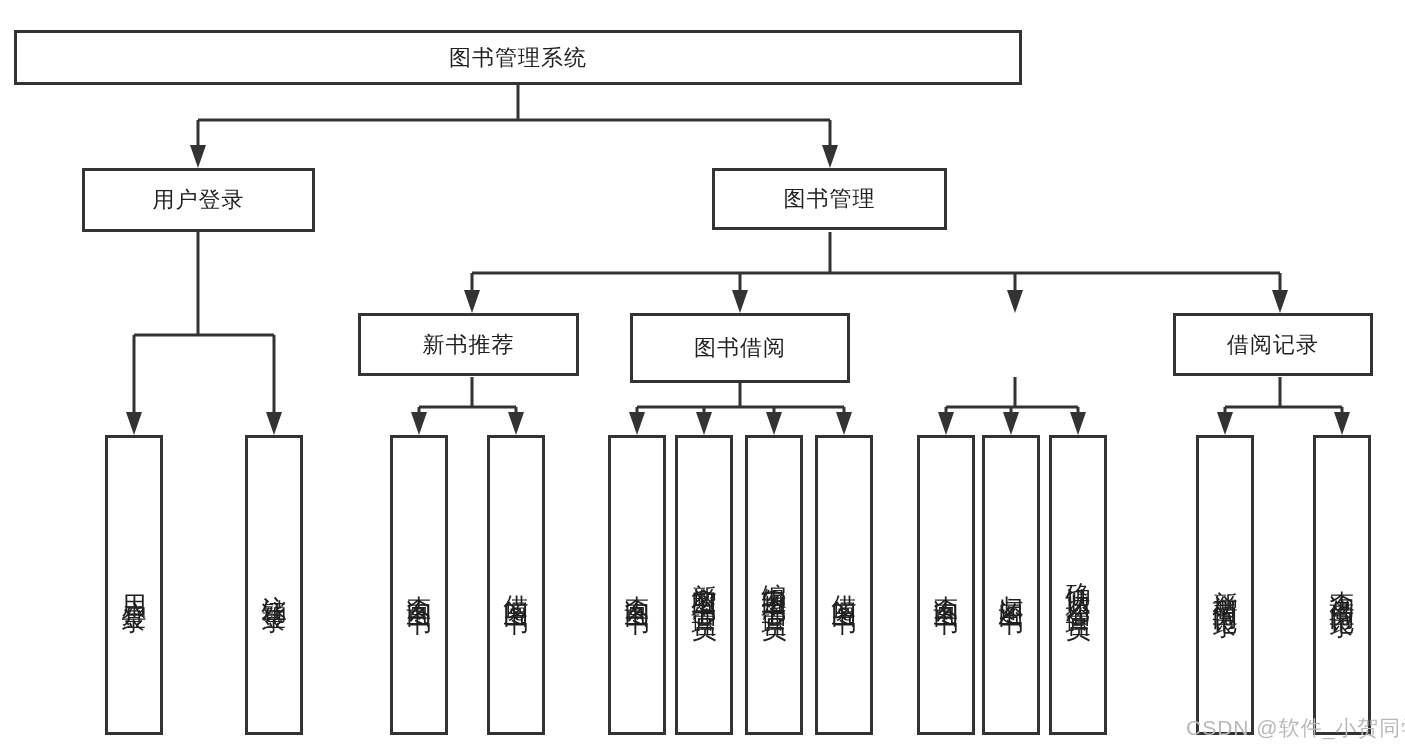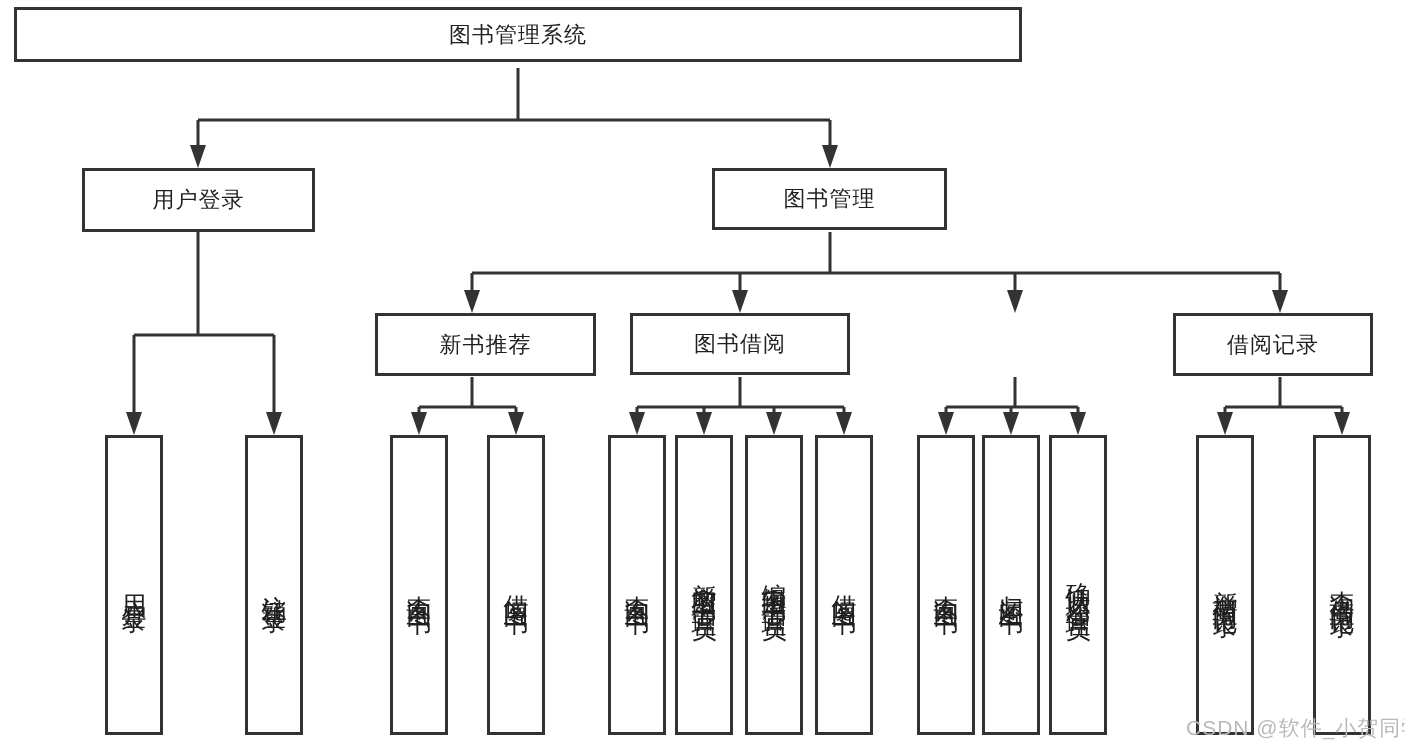--- a/index.html
+++ b/index.html
@@ -13,27 +13,27 @@
     position:absolute;box-sizing:border-box;border:3px solid #333333;background:#ffffff;
     display:flex;align-items:center;justify-content:center;
     font-size:22px;letter-spacing:1px;white-space:nowrap;
   }
   .node.vert{
     writing-mode:vertical-rl;text-orientation:mixed;
     font-size:25px;letter-spacing:5px;line-height:1;
     justify-content:center;align-items:center;
   }
   
-  .n-root{left:14px;top:7px;width:1008px;height:55px;}
+  .n-root{left:14px;top:30px;width:1008px;height:55px;}
   
   .n-user-login{left:82px;top:168px;width:233px;height:64px;}
   .n-book-mgmt{left:712px;top:168px;width:235px;height:62px;}
   
-  .n-new-books{left:375px;top:313px;width:221px;height:63px;}
-  .n-borrow{left:630px;top:313px;width:220px;height:62px;}
+  .n-new-books{left:358px;top:313px;width:221px;height:63px;}
+  .n-borrow{left:630px;top:313px;width:220px;height:70px;}
   .n-current{left:905px;top:313px;width:220px;height:63px;}
   .n-records{left:1173px;top:313px;width:200px;height:63px;}
   
   .leaf{top:435px;width:58px;height:300px;}
   .l-login{left:105px;}
   .l-logout{left:245px;}
   .l-nb-query{left:390px;}
   .l-nb-borrow{left:487px;}
   .l-bw-query{left:608px;}
   .l-bw-add{left:675px;}

